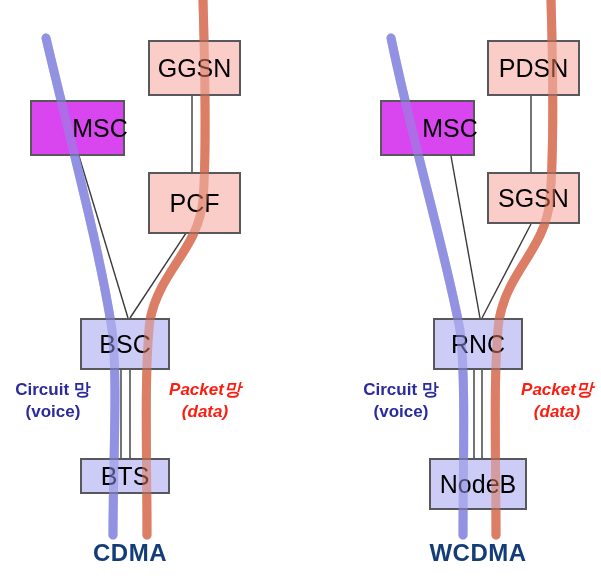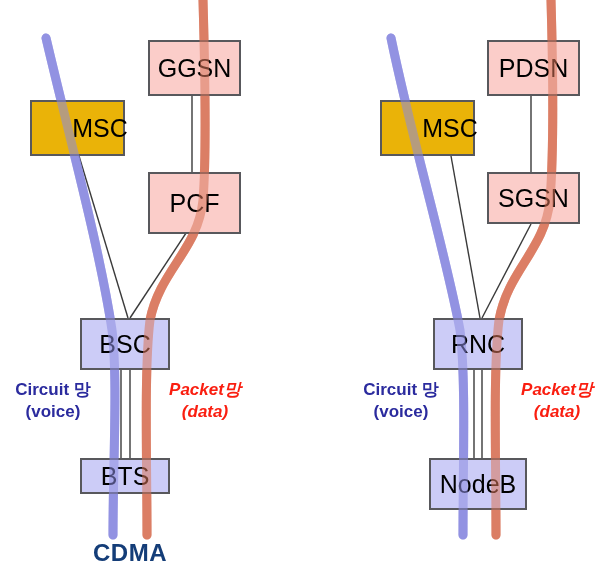--- a/index.html
+++ b/index.html
@@ -32,21 +32,21 @@
     box-sizing: border-box;
     border: 2px solid #58585c;
     display: flex;
     align-items: center;
     justify-content: center;
     font-size: 25px;
     color: #000000;
     letter-spacing: 0px;
     line-height: 1;
   }
-  .node-box.blue  { background: #eab308; padding-left: 45px; }
+  .node-box.blue  { background: #d946ef; padding-left: 45px; }
   .node-box.pink  { background: #fbcdc9; }
   .node-box.lav   { background: #ccccf7; }
 
   .net-label {
     position: absolute;
     font-size: 17px;
     font-weight: bold;
     text-align: center;
     line-height: 1.28;
     white-space: nowrap;
@@ -159,20 +159,21 @@
   <div class="net-label circuit z-top" style="left:352px; top:379px; width:98px;">
     <div>Circuit 망</div>
     <div>(voice)</div>
   </div>
 
   <div class="net-label packet z-top" style="left:508px; top:379px; width:98px;">
     <div>Packet망</div>
     <div>(data)</div>
   </div>
 
+  <div class="panel-title" style="left:408px; top:539px; width:140px;">WCDMA</div>
 
   <svg class="layer" viewBox="0 0 601 583" style="z-index:8;">
     <g opacity="0.55">
       <path d="M 46,38 C 70,140 100,250 112,330 C 118,380 113,460 113,535" stroke="#8b8be0" stroke-width="9" fill="none" stroke-linecap="round"></path>
       <path d="M 203,0 C 205,70 207,150 203,200 C 198,250 160,270 150,320 C 144,370 147,460 147,535" stroke="#d9755a" stroke-width="9" fill="none" stroke-linecap="round"></path>
       <path d="M 391,38 C 412,140 445,250 460,330 C 466,380 463,460 463,535" stroke="#8b8be0" stroke-width="9" fill="none" stroke-linecap="round"></path>
       <path d="M 551,0 C 553,70 554,150 550,200 C 545,250 508,270 499,320 C 493,370 496,460 496,535" stroke="#d9755a" stroke-width="9" fill="none" stroke-linecap="round"></path>
     </g>
   </svg>
 

